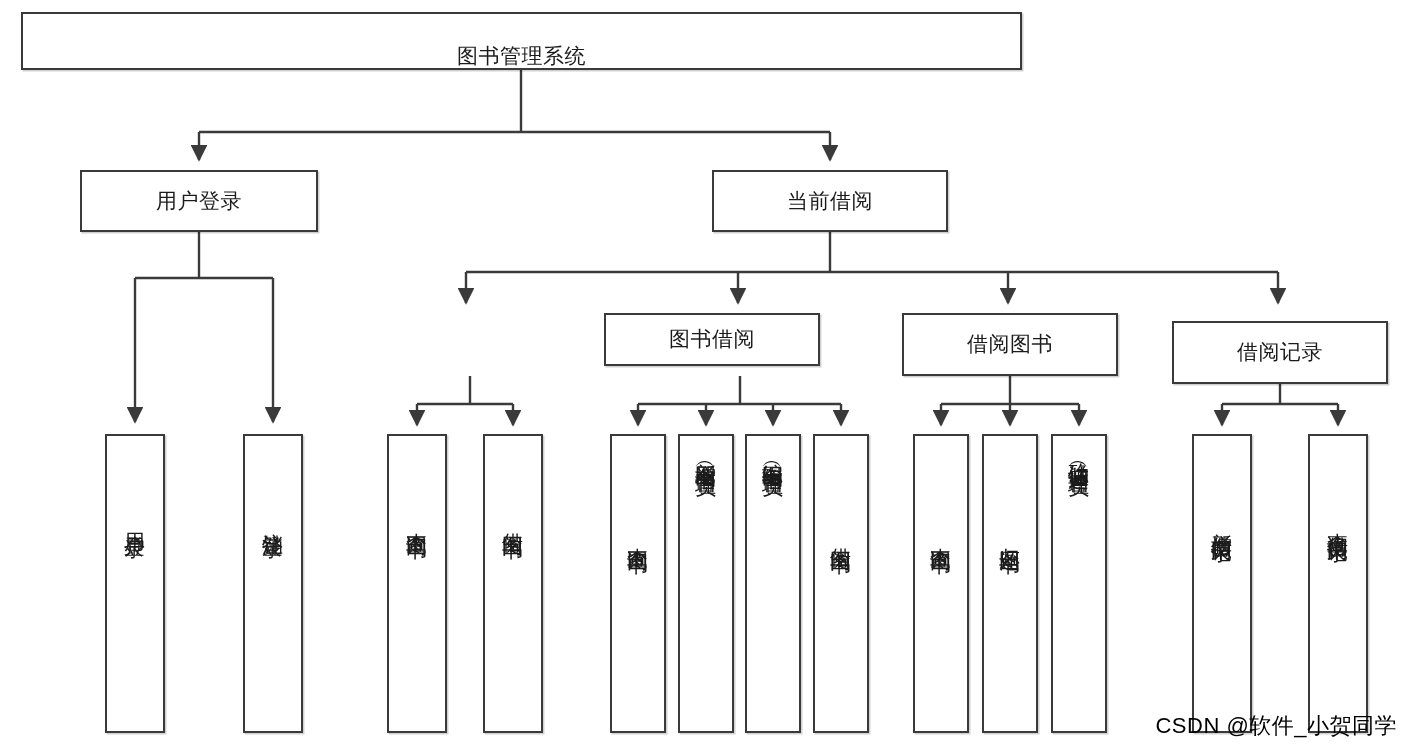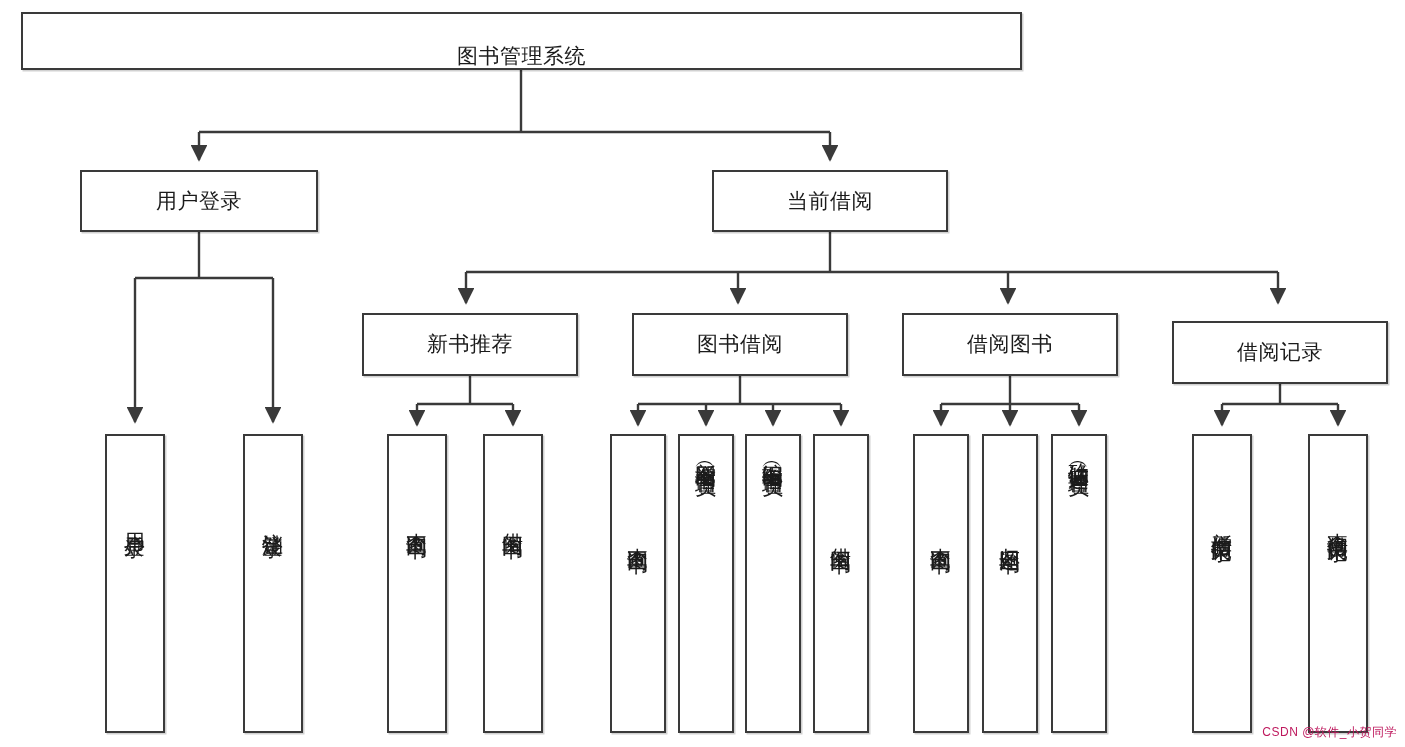--- a/index.html
+++ b/index.html
@@ -58,22 +58,22 @@
   .node.vert.mid .label {
     margin-top: 70px;
   }
   .node.vert.mid2 .label {
     margin-top: 85px;
   }
   .watermark {
     position: absolute;
     right: 8px;
     bottom: 6px;
-    font-size: 12px;
-    color: #be185d;
+    font-size: 22px;
+    color: #000000;
     letter-spacing: 0.5px;
     white-space: nowrap;
   }
 </style>
 </head>
 <body>
 
 <div id="canvas">
 
   <svg id="wires" viewBox="0 0 1405 747">
@@ -130,24 +130,21 @@
     <span class="label">图书管理系统</span>
   </div>
 
   <div class="node" style="left:80px; top:170px; width:238px; height:62px;">
     <span class="label">用户登录</span>
   </div>
   <div class="node" style="left:712px; top:170px; width:236px; height:62px;">
     <span class="label">当前借阅</span>
   </div>
 
-  <div class="node" style="left:362px; top:313px; width:216px; height:63px;">
-    <span class="label">新书推荐</span>
-  </div>
-  <div class="node" style="left:632px; top:313px; width:216px; height:63px;">
+  <div class="node" style="left:604px; top:313px; width:216px; height:53px;">
     <span class="label">图书借阅</span>
   </div>
   <div class="node" style="left:902px; top:313px; width:216px; height:63px;">
     <span class="label">借阅图书</span>
   </div>
   <div class="node" style="left:1172px; top:321px; width:216px; height:63px;">
     <span class="label">借阅记录</span>
   </div>
 
   <div class="node vert mid" style="left:105px; top:434px; width:60px; height:299px;">

